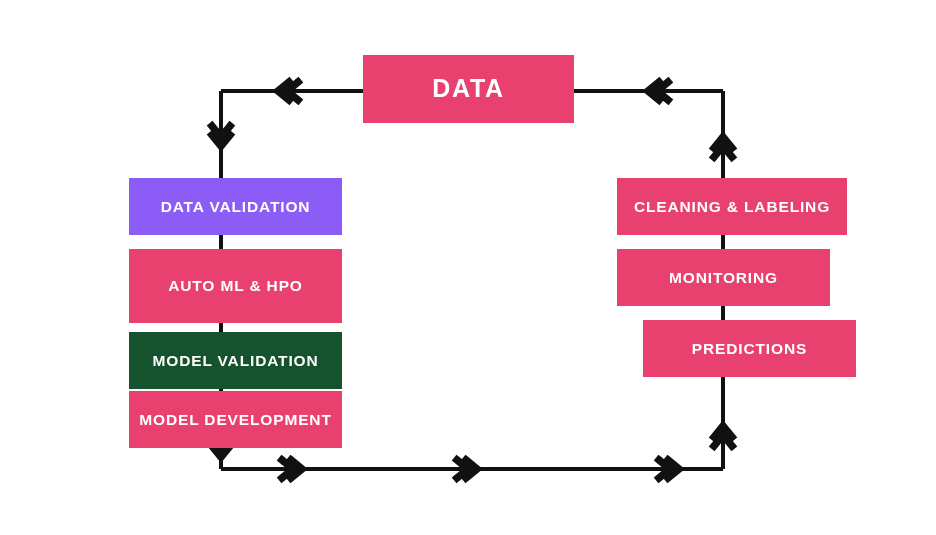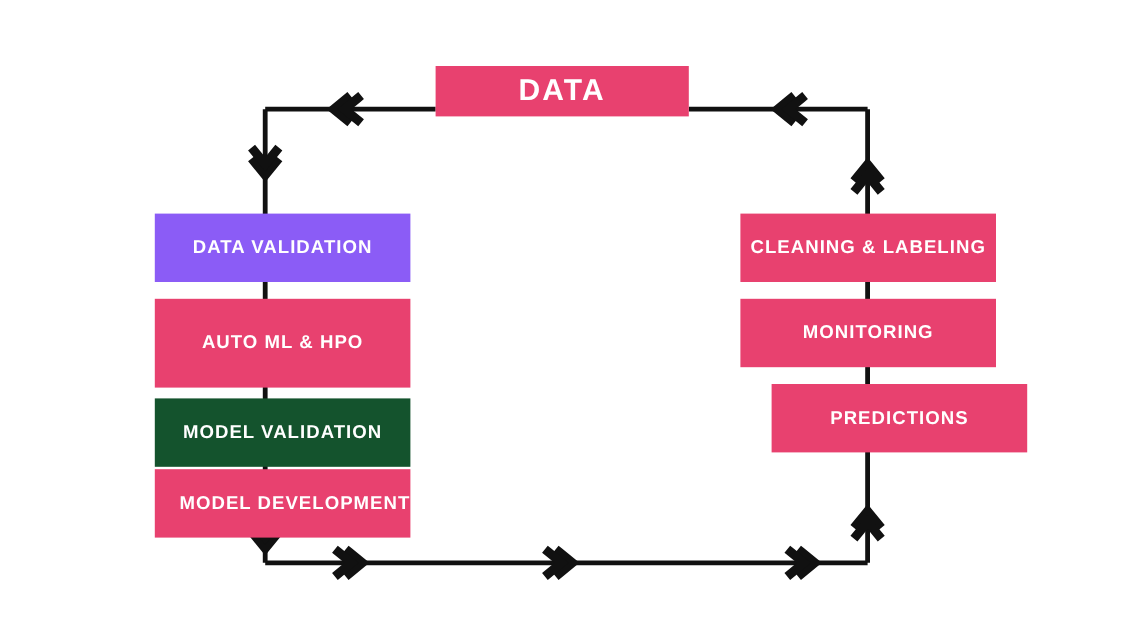--- a/index.html
+++ b/index.html
@@ -98,38 +98,38 @@
           <path d="M 668 460 L 679 469 L 668 478" fill="none"></path>
           <path d="M 659 460 L 670 469 L 659 478" fill="none"></path>
         </g>
         <g stroke="#111111">
           <path d="M 714 437 L 723 426 L 732 437" fill="none"></path>
           <path d="M 714 446 L 723 435 L 732 446" fill="none"></path>
         </g>
       </g>
   </svg>
 
-  <div class="node node-data" style="left:363px; top:55px; width:211px; height:42px; background:#E8416F;justify-content:center;">
+  <div class="node node-data" style="left:363px; top:55px; width:211px; height:68px; background:#E8416F;justify-content:center;">
     <span>DATA</span>
   </div>
 
   <div class="node node-stage" style="left:129px; top:178px; width:213px; height:57px; background:#8b5cf6;">
     <span>DATA VALIDATION</span>
   </div>
   <div class="node node-stage" style="left:129px; top:249px; width:213px; height:74px; background:#E8416F;">
     <span>AUTO ML &amp; HPO</span>
   </div>
   <div class="node node-stage" style="left:129px; top:332px; width:213px; height:57px; background:#14532d;">
     <span>MODEL VALIDATION</span>
   </div>
-  <div class="node node-stage" style="left:129px; top:391px; width:213px; height:57px; background:#E8416F;justify-content:flex-end;">
+  <div class="node node-stage" style="left:129px; top:391px; width:213px; height:57px; background:#E8416F;">
     <span>MODEL DEVELOPMENT</span>
   </div>
 
-  <div class="node node-stage" style="left:617px; top:178px; width:213px; height:57px; background:#E8416F;">
+  <div class="node node-stage" style="left:617px; top:178px; width:230px; height:57px; background:#E8416F;">
     <span>CLEANING &amp; LABELING</span>
   </div>
   <div class="node node-stage" style="left:617px; top:249px; width:213px; height:57px; background:#E8416F;">
     <span>MONITORING</span>
   </div>
   <div class="node node-stage" style="left:643px; top:320px; width:213px; height:57px; background:#E8416F;">
     <span>PREDICTIONS</span>
   </div>
 
 </div>

